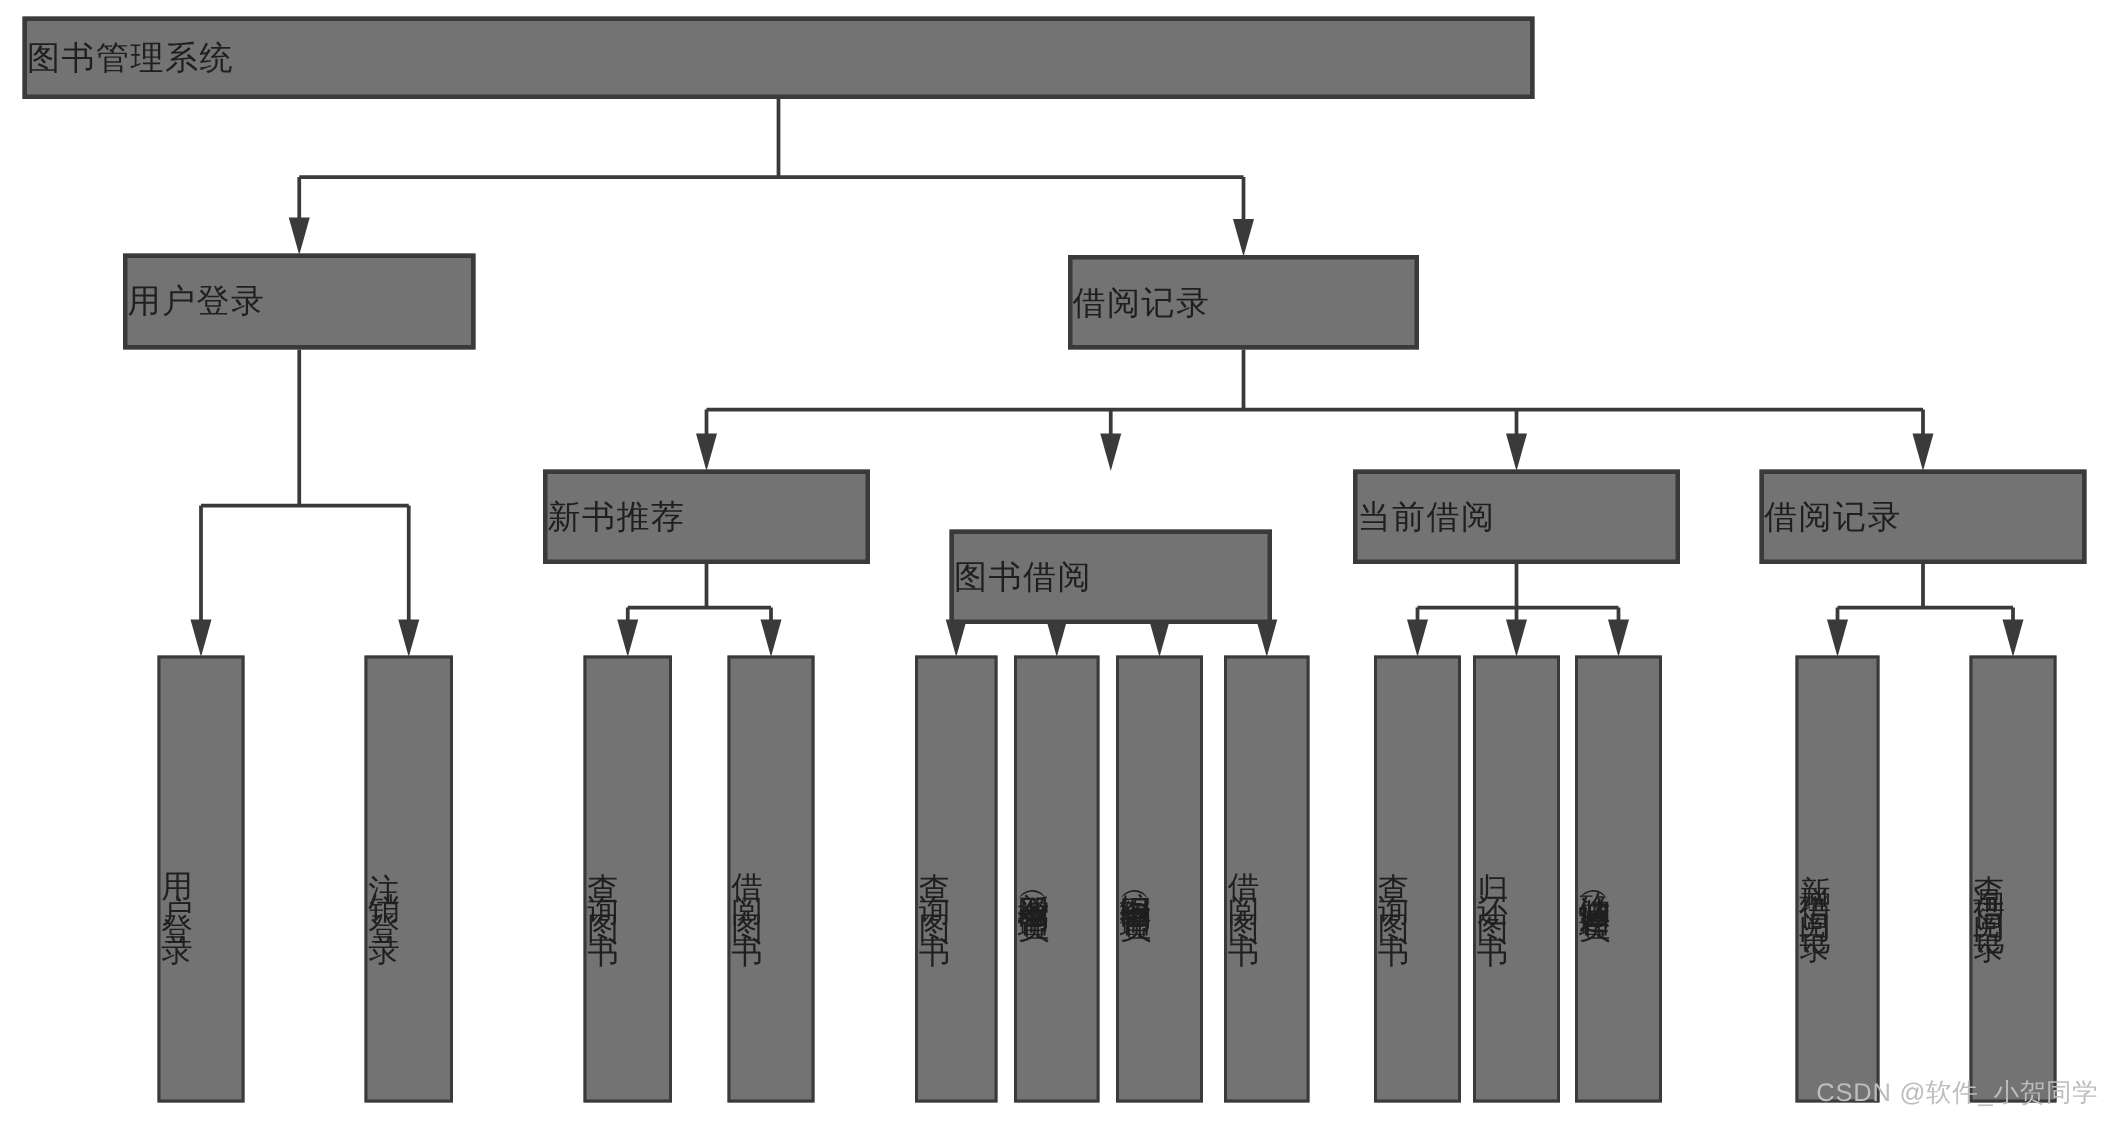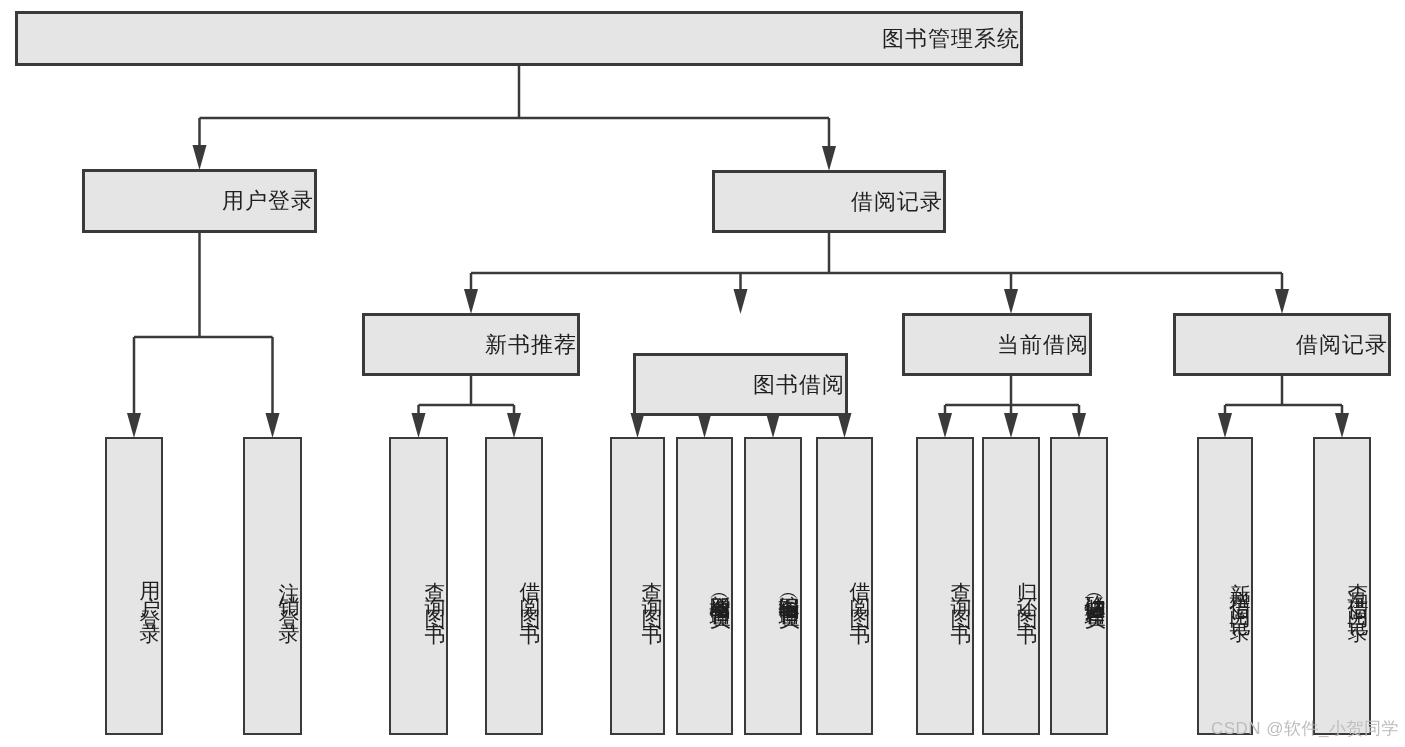--- a/index.html
+++ b/index.html
@@ -1,20 +1,20 @@
 <!DOCTYPE html>
 <html><head>
 <meta charset="utf-8">
 <style>
   html,body{margin:0;padding:0;background:#ffffff;}
   body{font-family:"Liberation Sans","DejaVu Sans",sans-serif;}
   .canvas{position:relative;width:1405px;height:747px;background:#ffffff;overflow:hidden;}
   .canvas svg{position:absolute;left:0;top:0;z-index:1;}
-  .box{position:absolute;background:#e5e5e5;box-sizing:border-box;z-index:2;
-       display:flex;align-items:center;justify-content:flex-end;color:#1f1f1f;}
+  .box{position:absolute;background:#737373;box-sizing:border-box;z-index:2;
+       display:flex;align-items:center;justify-content:flex-start;color:#1f1f1f;}
   .h-box{border:3px solid #3a3a3a;font-size:22px;letter-spacing:1px;}
   .v-box{border:2px solid #3a3a3a;font-size:21px;}
   .v-box .lbl{writing-mode:vertical-rl;text-orientation:mixed;line-height:1;}
   .sp-wide{letter-spacing:14px;padding-top:14px;}
   .sp-mid{letter-spacing:8px;padding-top:8px;}
   .sp-tight{letter-spacing:2px;padding-top:2px;}
   .watermark{position:absolute;z-index:3;color:#bdbdbd;font-size:17px;
              right:6px;top:717px;letter-spacing:0.5px;white-space:nowrap;}
 </style>
 </head>
@@ -84,21 +84,21 @@
       </div>
       <div class="box v-box" style="left: 105px; top: 437px; width: 58px; height: 298px;">
         <span class="lbl sp-wide">用户登录</span>
       </div>
       <div class="box v-box" style="left: 243px; top: 437px; width: 59px; height: 298px;">
         <span class="lbl sp-wide">注销登录</span>
       </div>
       <div class="box h-box" style="left: 712px; top: 170px; width: 234px; height: 63px;">
         <span class="lbl">借阅记录</span>
       </div>
-      <div class="box h-box" style="left: 362px; top: 313px; width: 218px; height: 63px; padding-left: 21px;">
+      <div class="box h-box" style="left: 362px; top: 313px; width: 218px; height: 63px;">
         <span class="lbl">新书推荐</span>
       </div>
       <div class="box v-box" style="left: 389px; top: 437px; width: 59px; height: 298px;">
         <span class="lbl sp-wide">查询图书</span>
       </div>
       <div class="box v-box" style="left: 485px; top: 437px; width: 58px; height: 298px;">
         <span class="lbl sp-wide">借阅图书</span>
       </div>
       <div class="box h-box" style="left: 633px; top: 313px; width: 215px; height: 63px; margin-top: 40px;">
         <span class="lbl">图书借阅</span>
@@ -108,21 +108,21 @@
       </div>
       <div class="box v-box" style="left: 676px; top: 437px; width: 57px; height: 298px;">
         <span class="lbl sp-tight">新增图书（管理员）</span>
       </div>
       <div class="box v-box" style="left: 744px; top: 437px; width: 58px; height: 298px;">
         <span class="lbl sp-tight">编辑图书（管理员）</span>
       </div>
       <div class="box v-box" style="left: 816px; top: 437px; width: 57px; height: 298px;">
         <span class="lbl sp-wide">借阅图书</span>
       </div>
-      <div class="box h-box" style="left: 902px; top: 313px; width: 190px; height: 63px;">
+      <div class="box h-box" style="left: 902px; top: 313px; width: 218px; height: 63px;">
         <span class="lbl">当前借阅</span>
       </div>
       <div class="box v-box" style="left: 916px; top: 437px; width: 58px; height: 298px;">
         <span class="lbl sp-wide">查询图书</span>
       </div>
       <div class="box v-box" style="left: 982px; top: 437px; width: 58px; height: 298px;">
         <span class="lbl sp-wide">归还图书</span>
       </div>
       <div class="box v-box" style="left: 1050px; top: 437px; width: 58px; height: 298px;">
         <span class="lbl sp-tight">确认归还（管理员）</span>

